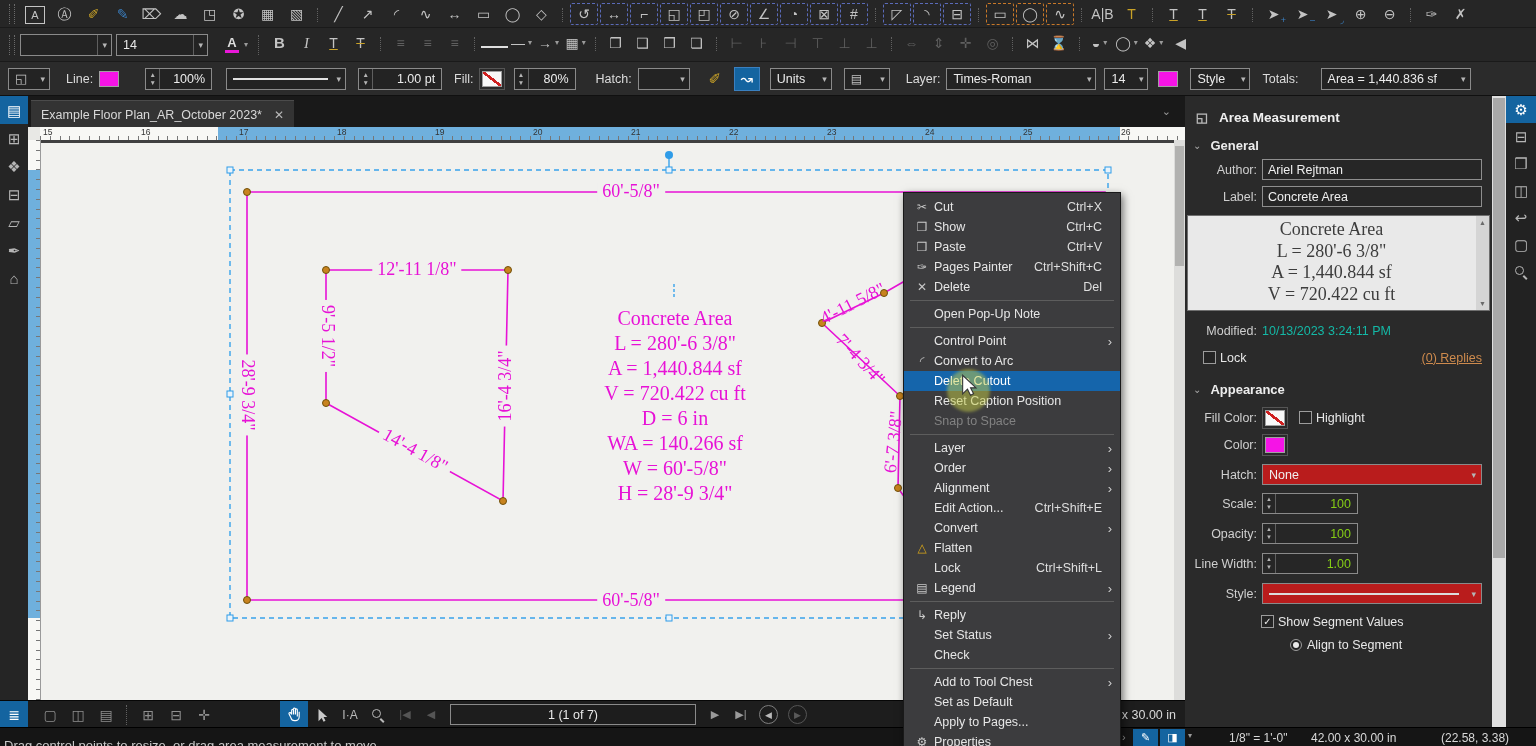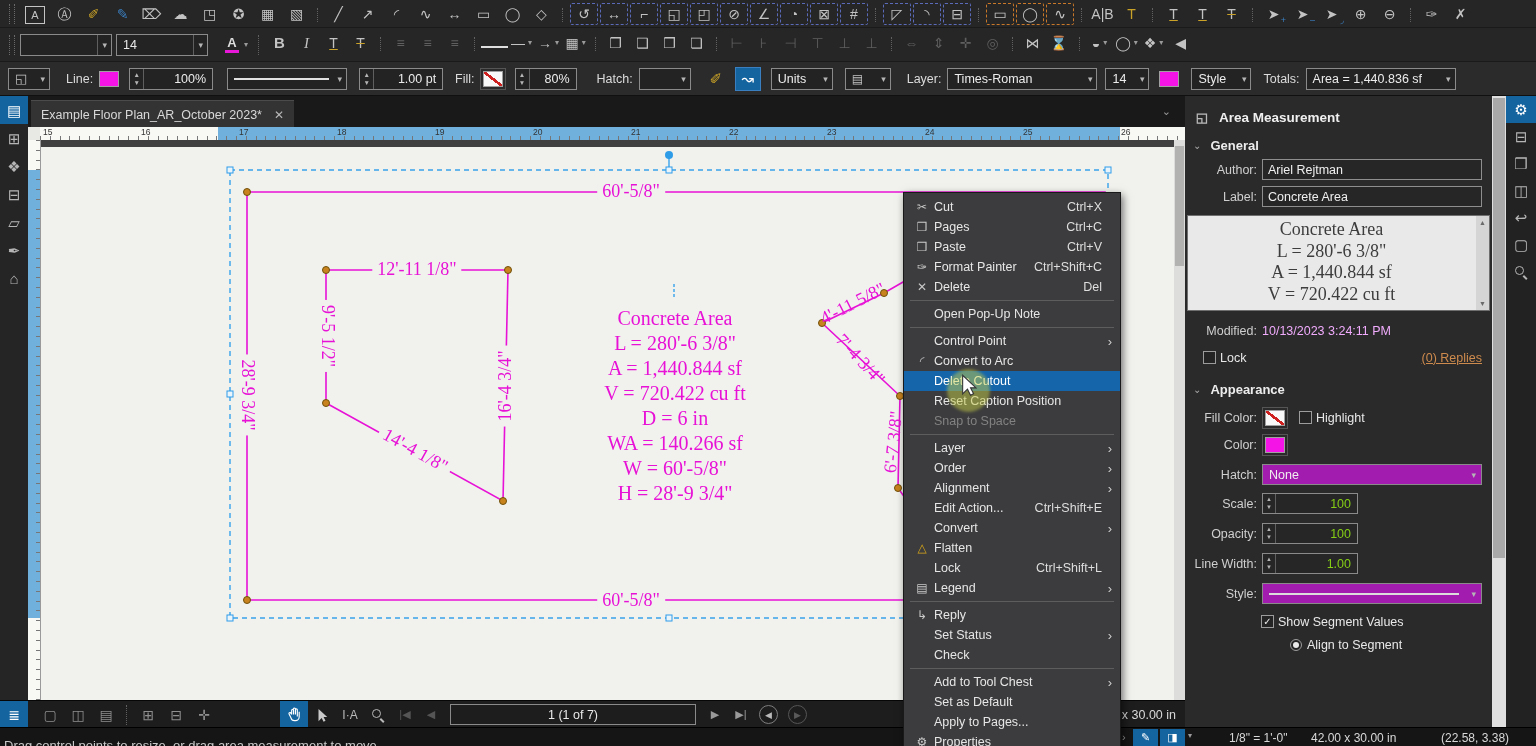--- a/index.html
+++ b/index.html
@@ -57,21 +57,21 @@
   #tabbar .chev{position:absolute;right:14px;top:9px;color:#9a9a9a;font-size:11px}
   
   #sidebar{position:absolute;left:0;top:96px;width:28px;height:604px;background:#252525;display:flex;flex-direction:column;align-items:center;gap:4px;padding-top:0}
   #sidebar .icon{width:28px;height:28px;font-size:15px;color:#b5b5b5}
   #sidebar .icon.sel{background:#1464a0;color:#fff}
   #rstrip{position:absolute;left:1506px;top:96px;width:30px;height:631px;background:#222;display:flex;flex-direction:column;align-items:center;gap:3px}
   #rstrip .icon{width:30px;height:27px;font-size:15px;color:#b5b5b5}
   #rstrip .icon.sel{background:#1464a0;color:#fff}
   
   #canvas{position:absolute;left:28px;top:127px;width:1157px;height:573px;background:#f1f1ee;overflow:hidden}
-  #hruler{position:absolute;left:12px;top:0;width:1145px;height:13px;background:#f8f8f5;border-bottom:7px solid #404040}
+  #hruler{position:absolute;left:12px;top:0;width:1145px;height:13px;background:#f8f8f5;border-bottom:3px solid #404040}
   #hruler .hl{position:absolute;left:178px;top:0;width:902px;height:13px;background:#6fb0dd}
   #hruler .ticks{position:absolute;inset:0;background-image:repeating-linear-gradient(90deg,#777 0 1px,transparent 1px 9.8px);background-size:100% 4px;background-position:0 100%;background-repeat:no-repeat}
   #hruler .num{position:absolute;top:0;font-size:8.5px;color:#333}
   #vruler{position:absolute;left:0;top:13px;width:12px;height:560px;background:#f8f8f5;border-right:1px solid #9a9a9a}
   #vruler .hl{position:absolute;left:0;top:30px;width:12px;height:448px;background:#6fb0dd}
   #vruler .ticks{position:absolute;inset:0;background-image:repeating-linear-gradient(180deg,#777 0 1px,transparent 1px 9.8px);background-size:4px 100%;background-position:100% 0;background-repeat:no-repeat}
   #ccorner{position:absolute;left:0;top:0;width:12px;height:13px;background:#e8e8e5;border-right:1px solid #9a9a9a;border-bottom:1px solid #9a9a9a}
   #cscroll{position:absolute;right:0;top:13px;width:11px;height:560px;background:#dddddb}
   #cscroll .th{position:absolute;left:1px;top:6px;width:9px;height:120px;background:#b2b2b0}
   #dsvg{position:absolute;left:0;top:0;pointer-events:none}
@@ -107,21 +107,21 @@
   .phead{display:flex;align-items:center;gap:8px;margin:10px 8px 2px;color:#f0f0f0;font-size:13.5px;font-weight:bold}
   .phead .icon{width:18px;color:#b9b9b9;font-size:13px}
   .psec{display:flex;align-items:center;gap:9px;margin:10px 8px 2px;color:#ececec;font-size:13px;font-weight:bold}
   .psec .ch{color:#a8a8a8;font-size:10px;font-weight:normal}
   .prow{display:flex;align-items:center;margin:6px 10px 0 0;height:21px}
   .plabel{width:72px;text-align:right;color:#cfcfcf;font-size:12.5px;margin-right:5px;flex:none}
   .pinput{flex:1;height:19px;background:#262626;border:1px solid #8e8e8e;color:#efefef;font-size:12.5px;padding:0 5px;font-family:"Liberation Sans",sans-serif;box-sizing:content-box}
   .pspin{display:flex;height:21px;width:96px;border:1px solid #8a8a8a;background:#262626;box-sizing:border-box}
   .pspin .arr{width:12px;border-right:1px solid #5f5f5f;display:flex;flex-direction:column;align-items:center;justify-content:center;color:#b5b5b5;font-size:6px;line-height:1.2}
   .pspin .val{flex:1;display:flex;align-items:center;justify-content:flex-end;padding:0 6px;color:#84cc16}
-  .pdrop{flex:1;height:21px;border:1px solid #8a8a8a;background:#a21caf;display:flex;align-items:center;padding:0 0 0 6px;color:#efefef;box-sizing:border-box}
+  .pdrop{flex:1;height:21px;border:1px solid #8a8a8a;background:#b91c1c;display:flex;align-items:center;padding:0 0 0 6px;color:#efefef;box-sizing:border-box}
   .pdrop .car{margin-left:auto;padding:0 5px;font-size:9px;color:#b5b5b5}
   .pdrop .ln{width:190px;height:2px;background:#dcdcdc}
   .cb{width:13px;height:13px;border:1px solid #9c9c9c;background:#242424;display:inline-flex;align-items:center;justify-content:center;color:#eaeaea;font-size:10px;flex:none;box-sizing:border-box}
   .rd{width:12px;height:12px;border:1px solid #9c9c9c;border-radius:50%;background:#242424;position:relative;flex:none;box-sizing:border-box}
   .rd.on::after{content:"";position:absolute;inset:2px;background:#eaeaea;border-radius:50%}
   #pv{margin:8px 2px 0 2px;height:94px;background:#e9e9e9;border:1px solid #6f6f6f;position:relative;overflow:hidden}
   #pv .lines{text-align:center;font-family:"Liberation Serif",serif;font-size:18px;line-height:21.5px;color:#3d3d3d;padding:3px 14px 0 0}
   #pv .sb{position:absolute;right:0;top:0;bottom:0;width:13px;background:#d5d5d5;display:flex;flex-direction:column;justify-content:space-between;align-items:center;font-size:7px;color:#6a6a6a;padding:3px 0;box-sizing:border-box}
   .replies{color:#cd8a4d;text-decoration:underline;font-size:12.5px}
   
@@ -173,21 +173,21 @@
       </span><span class="icon dd">—</span><span class="icon dd">→</span><span class="icon dd">▦</span><span class="tdiv"></span><span class="icon">❐</span><span class="icon">❑</span><span class="icon">❒</span><span class="icon">❏</span><span class="tdiv"></span><span class="icon dis">⊢</span><span class="icon dis">⊦</span><span class="icon dis">⊣</span><span class="icon dis">⊤</span><span class="icon dis">⊥</span><span class="icon dis">⊥</span><span class="tdiv"></span><span class="icon dis">⇔</span><span class="icon dis">⇕</span><span class="icon dis">✛</span><span class="icon dis">◎</span><span class="tdiv"></span><span class="icon">⋈</span><span class="icon">⌛</span><span class="tdiv"></span><span class="icon dd">◒</span><span class="icon dd">◯</span><span class="icon dd">❖</span><span class="icon end">◀</span></span>
 </div>
 
 <div id="tb3" class="tbar">
   <div class="drop" style="width:42px;margin-left:4px">
     <span style="font-size:13px;color:#c3c3c3">◱</span>
     <span class="car">▾</span>
   </div>
   <span class="pb-label" style="margin-left:16px">Line:</span>
   <span class="swatch" style="margin-left:6px"></span>
-  <div class="spin" style="width:84px;margin-left:10px">
+  <div class="spin" style="width:67px;margin-left:26px">
     <span class="arr">▲<br>▼</span>
     <span class="val">100%</span>
   </div>
   <div class="drop" style="width:120px;margin-left:14px">
     <span class="ln"></span>
       <span class="car">▾</span>
   </div>
   <div class="spin" style="width:84px;margin-left:12px">
     <span class="arr">▲<br>▼</span>
     <span class="val">1.00 pt</span>
@@ -220,21 +220,21 @@
   <div class="drop" style="width:44px;margin-left:8px">
     <span>14</span>
       <span class="car">▾</span>
   </div>
   <span class="swatch" style="margin-left:10px"></span>
   <div class="drop" style="width:60px;margin-left:12px">
     <span>Style</span>
       <span class="car">▾</span>
   </div>
   <span class="pb-label" style="margin-left:12px">Totals:</span>
-  <div class="drop" style="width:150px;margin-left:6px">
+  <div class="drop" style="width:150px;margin-left:22px">
     <span>Area = 1,440.836 sf</span>
       <span class="car">▾</span>
   </div>
 </div>
 
 <div id="tabbar">
   <div class="tab">
     <span>Example Floor Plan_AR_October 2023*</span>
     <span class="x">✕</span>
   </div>
@@ -348,21 +348,21 @@
         <div>A = 1,440.844 sf</div>
         <div>V = 720.422 cu ft</div>
       </div>
     <div class="sb">
         <span>▲</span>
         <span>▼</span>
       </div>
   </div>
   <div class="prow" style="margin-top:9px">
     <span class="plabel">Modified:</span>
-    <span style="color:#f0abfc">10/13/2023 3:24:11 PM</span>
+    <span style="color:#14b8a6">10/13/2023 3:24:11 PM</span>
   </div>
   <div class="prow" style="margin-top:6px">
     <span style="width:18px"></span>
     <span class="cb"></span>
     <span style="margin-left:4px;color:#e8e8e8">Lock</span>
     <span class="replies" style="margin-left:auto">(0) Replies</span>
   </div>
   <div class="psec" style="margin-top:14px">
     <span class="ch">⌄</span>
     <span>Appearance</span>
@@ -482,33 +482,33 @@
 <div id="menu">
     <div>
       <div class="mi">
         <span class="mic">✂</span>
         <span class="mil">Cut</span>
         <span class="mis">Ctrl+X</span>
         <span class="mar"></span>
       </div>
       <div class="mi">
         <span class="mic">❐</span>
-        <span class="mil">Pages</span>
+        <span class="mil">Show</span>
         <span class="mis">Ctrl+C</span>
         <span class="mar"></span>
       </div>
       <div class="mi">
         <span class="mic">❒</span>
         <span class="mil">Paste</span>
         <span class="mis">Ctrl+V</span>
         <span class="mar"></span>
       </div>
       <div class="mi">
         <span class="mic">✑</span>
-        <span class="mil">Format Painter</span>
+        <span class="mil">Pages Painter</span>
         <span class="mis">Ctrl+Shift+C</span>
         <span class="mar"></span>
       </div>
       <div class="mi">
         <span class="mic">✕</span>
         <span class="mil">Delete</span>
         <span class="mis">Del</span>
         <span class="mar"></span>
       </div>
       <div class="msep"></div>

